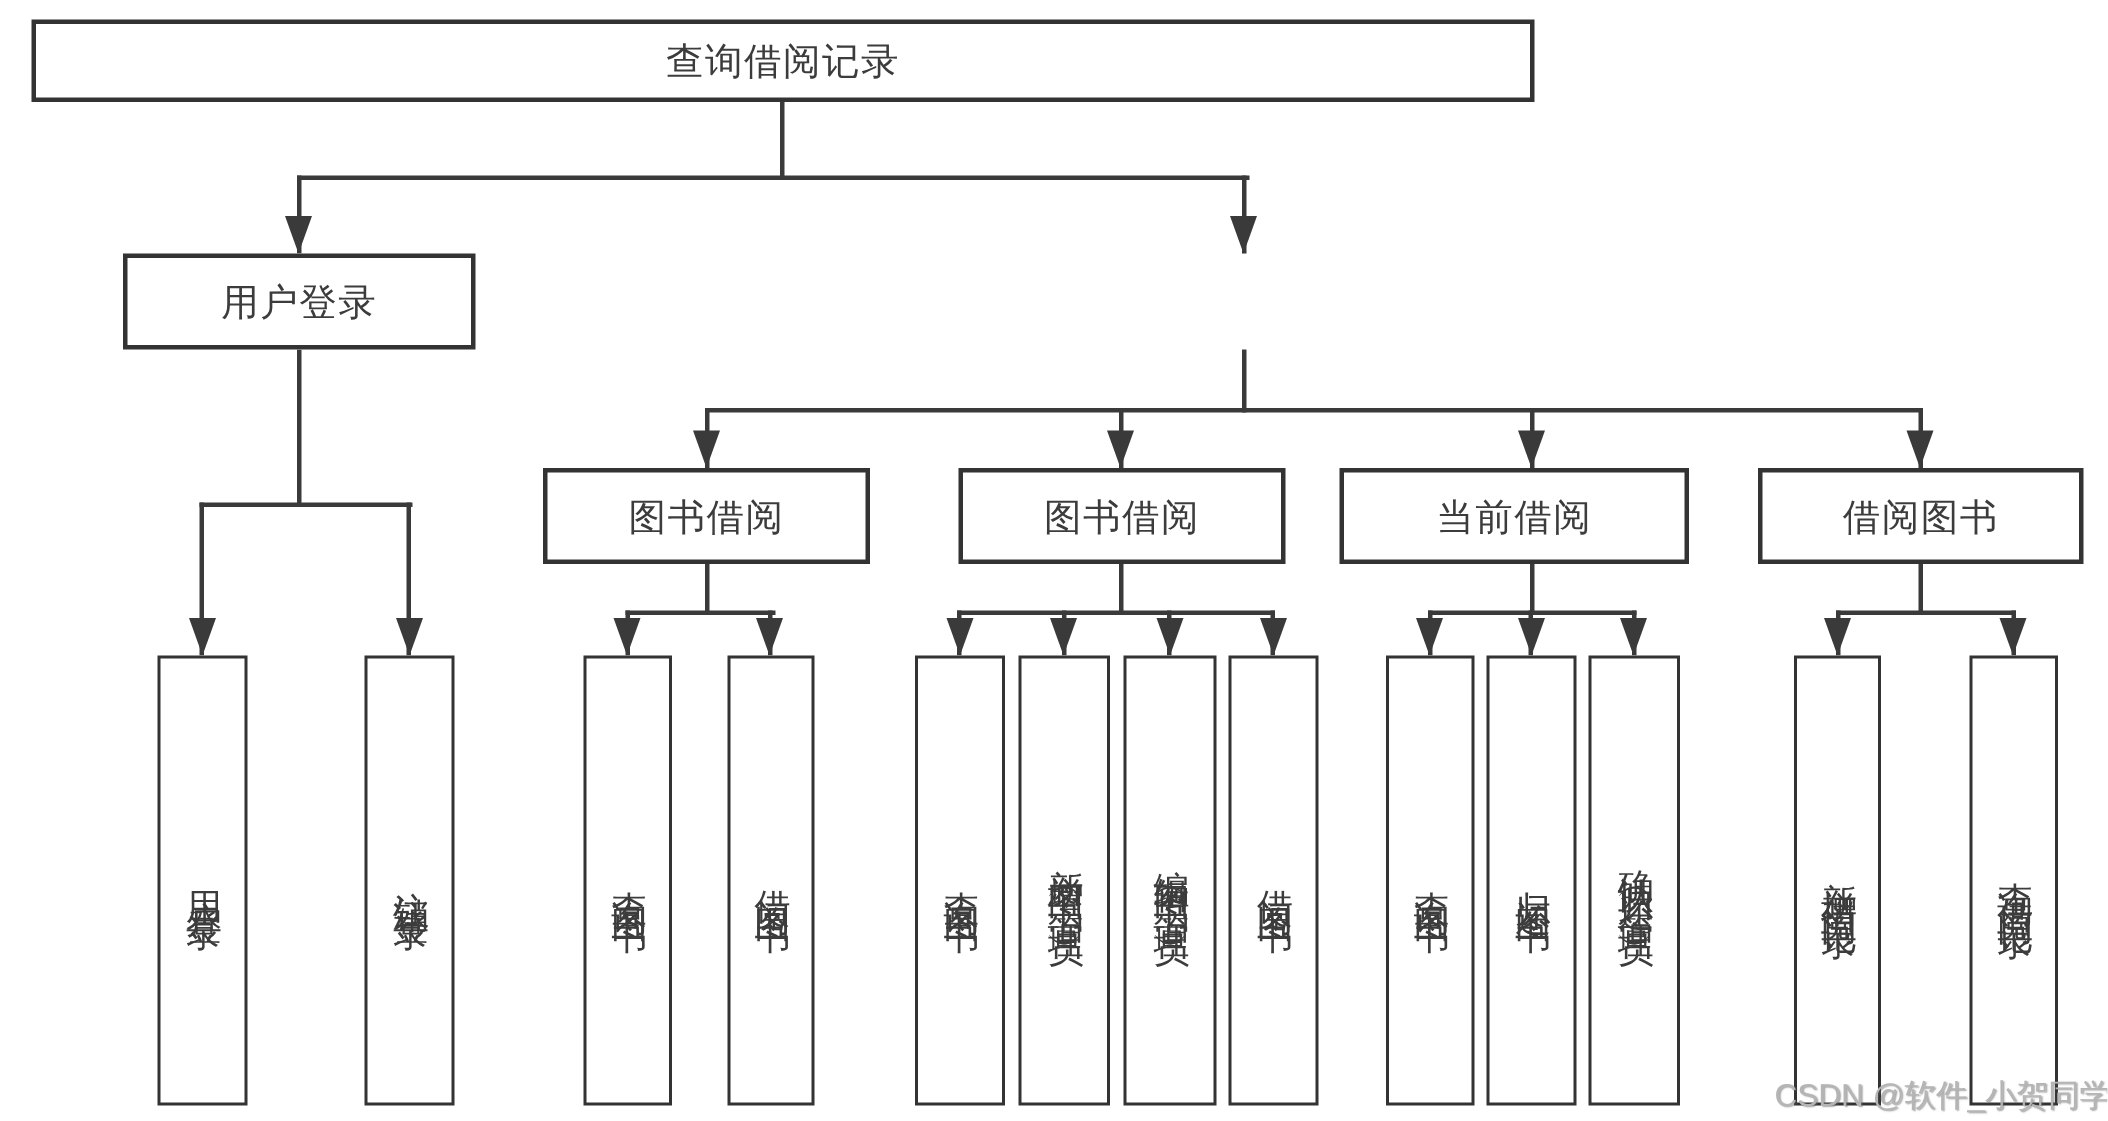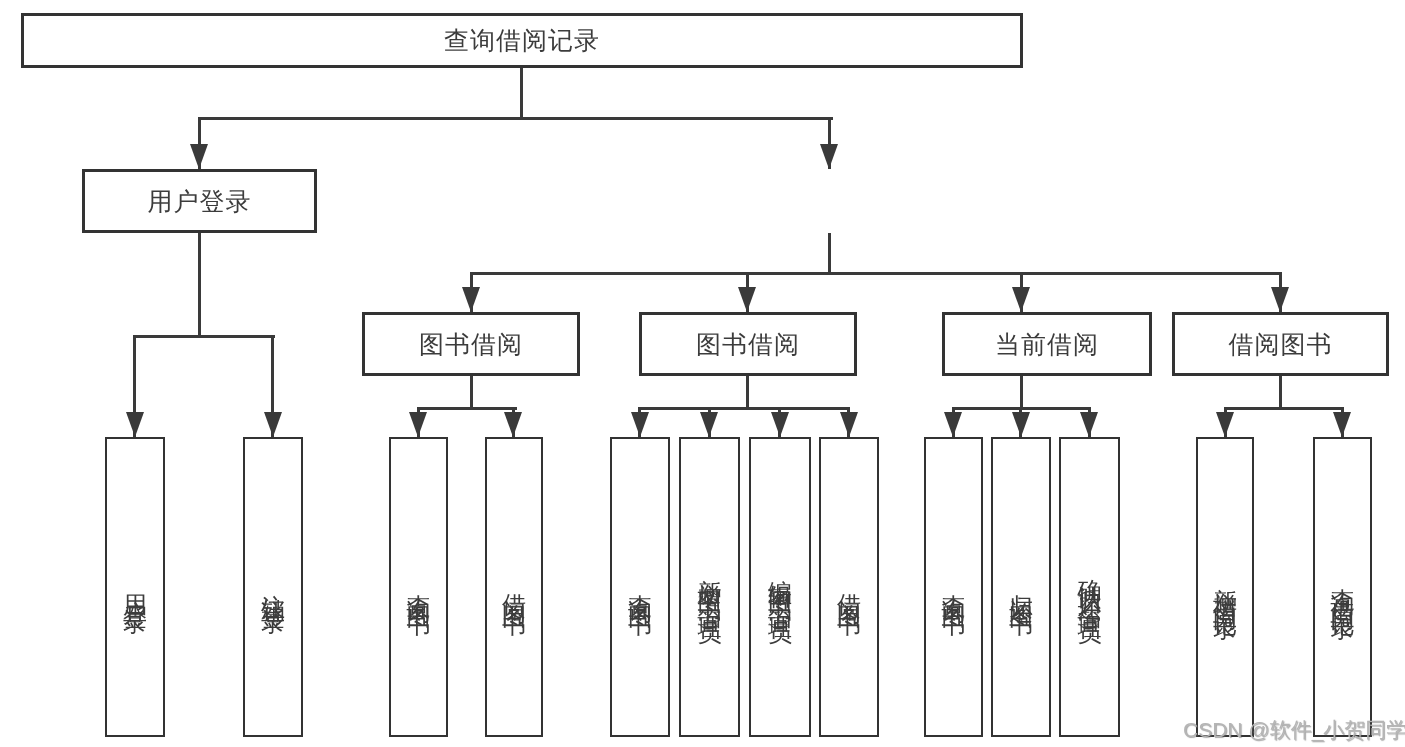--- a/index.html
+++ b/index.html
@@ -66,21 +66,21 @@
 
   <div class="node" style="left:21px; top:13px; width:1002px; height:55px;">查询借阅记录</div>
 
   <div class="node" style="left:82px; top:169px; width:235px; height:64px;">用户登录</div>
 
 
   <div class="node" style="left:362px; top:312px; width:218px; height:64px;">图书借阅</div>
 
   <div class="node" style="left:639px; top:312px; width:218px; height:64px;">图书借阅</div>
 
-  <div class="node" style="left:942px; top:312px; width:210px; height:64px;">当前借阅</div>
+  <div class="node" style="left:893px; top:312px; width:233px; height:64px;">当前借阅</div>
 
   <div class="node" style="left:1172px; top:312px; width:217px; height:64px;">借阅图书</div>
 
   <div class="node leaf" style="left:105px; top:437px; width:60px; height:300px;">用户登录</div>
 
   <div class="node leaf" style="left:243px; top:437px; width:60px; height:300px;">注销登录</div>
 
   <div class="node leaf" style="left:389px; top:437px; width:59px; height:300px;">查询图书</div>
 
   <div class="node leaf" style="left:485px; top:437px; width:58px; height:300px;">借阅图书</div>

